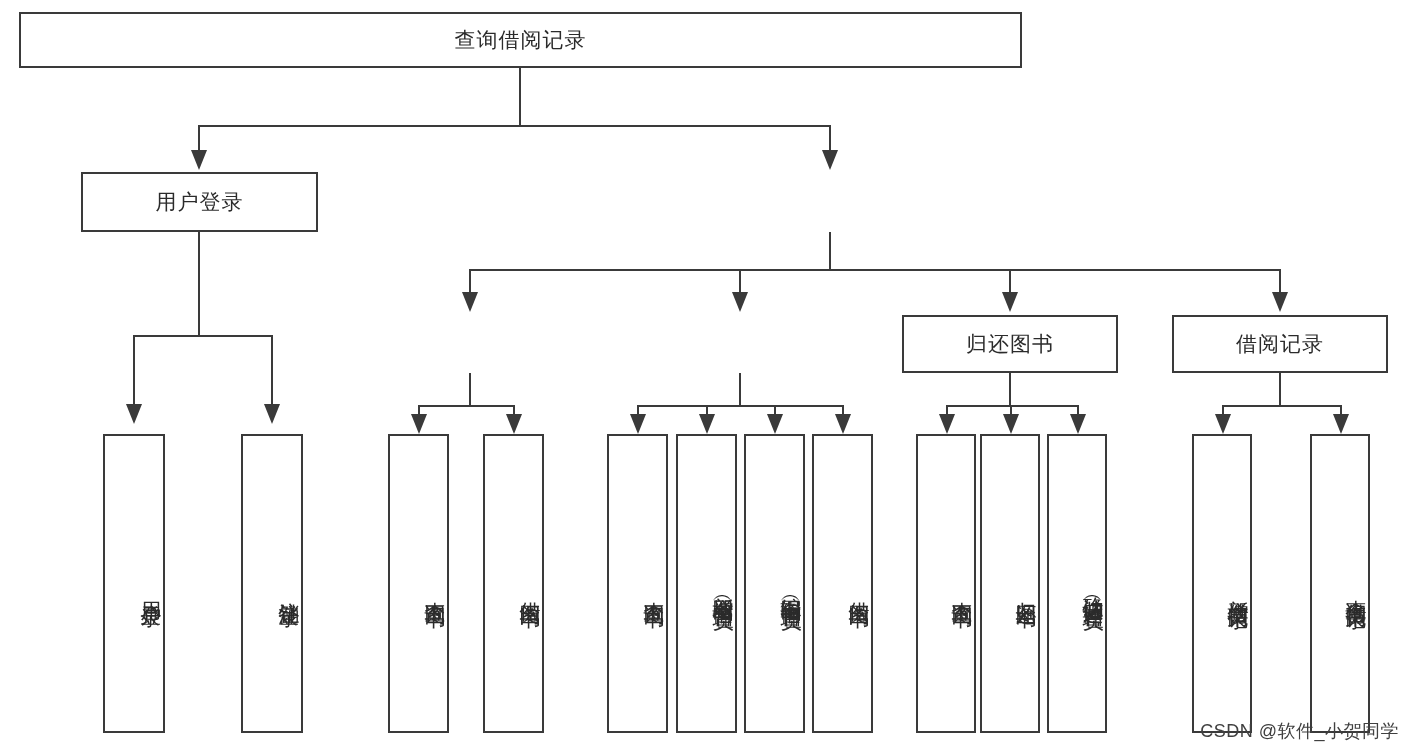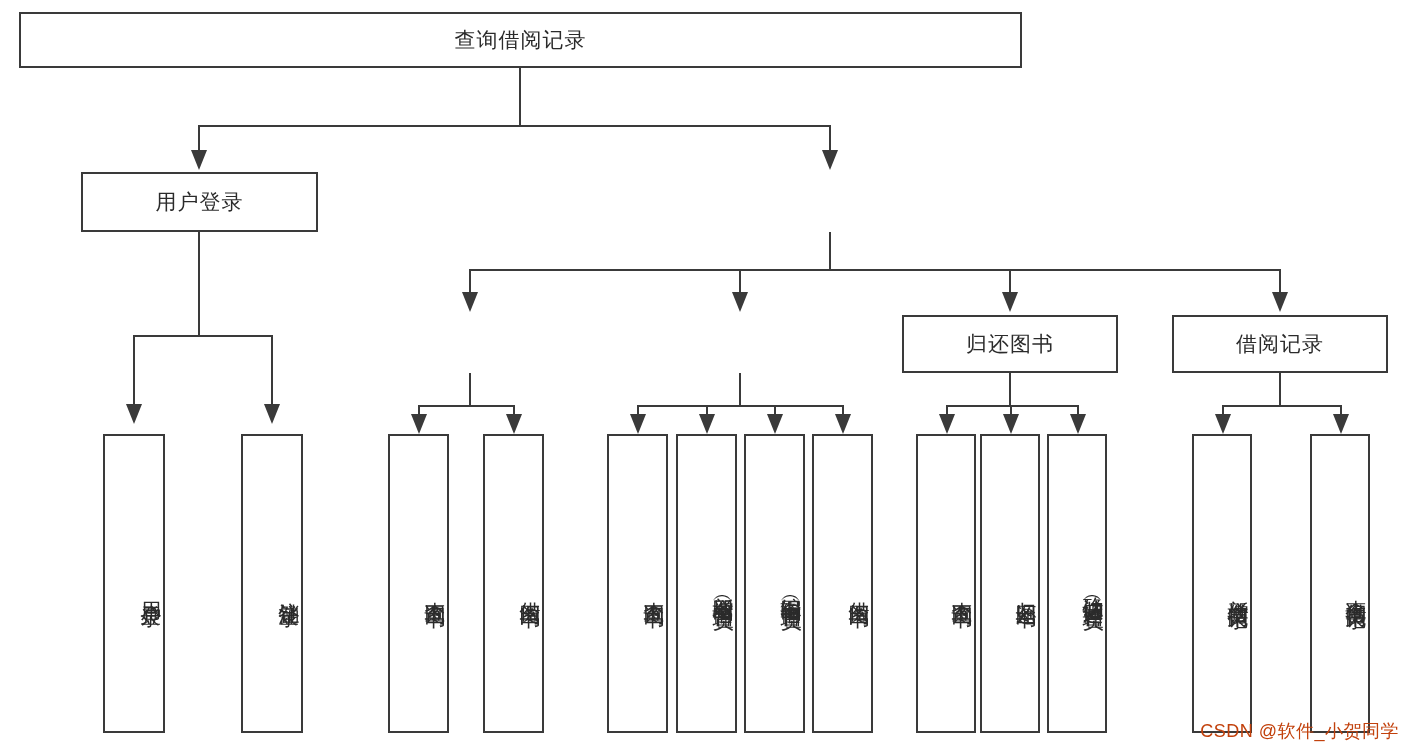--- a/index.html
+++ b/index.html
@@ -69,21 +69,21 @@
     border-left: 8px solid transparent;
     border-right: 8px solid transparent;
     border-top: 20px solid #3a3a3a;
   }
   
   #watermark {
     position: absolute;
     right: 6px;
     bottom: 4px;
     font-size: 18px;
-    color: #c2410c;
+    color: #404040;
     letter-spacing: 0.5px;
     white-space: nowrap;
   }
 </style>
 </head>
 <body>
 
 <div id="canvas">
 
   <div class="node horiz" style="left:19px; top:12px; width:1003px; height:56px;">

